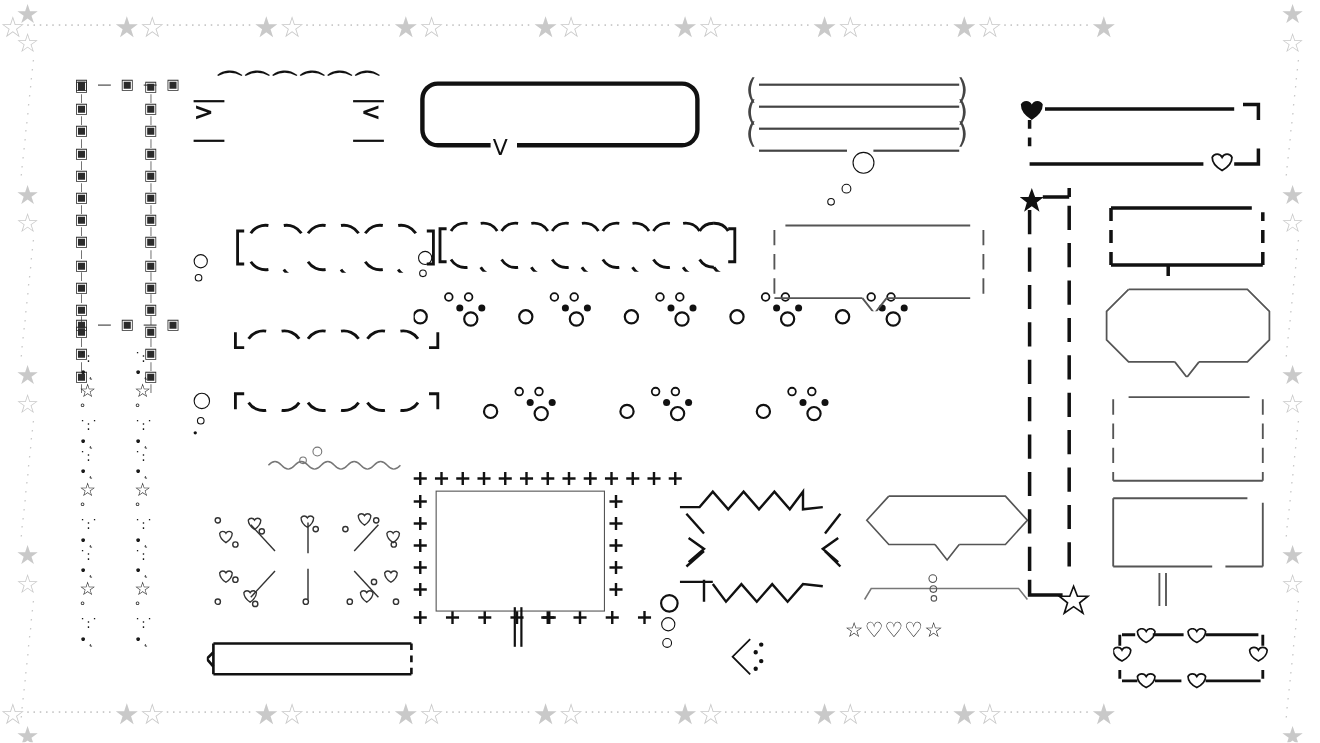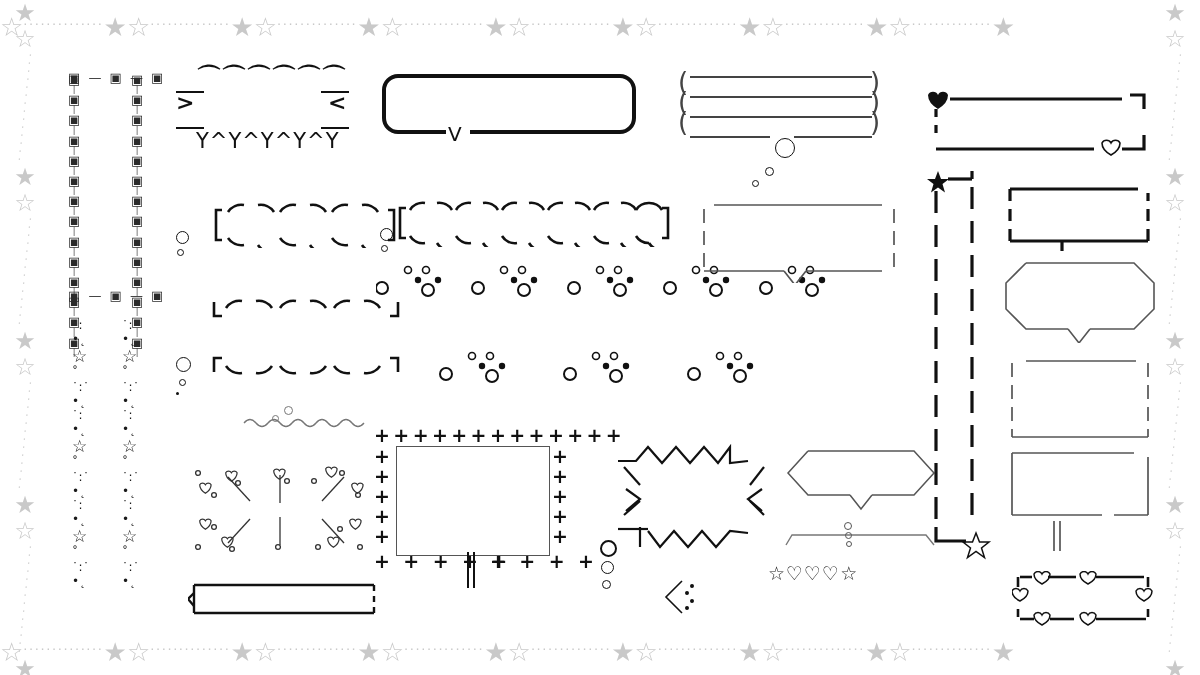--- a/index.html
+++ b/index.html
@@ -223,21 +223,20 @@
   <div class="art sparkle-col" id="spk-r" style="left:122px; top:318px;" data-name="sparkle-column-right"><div class="srow" data-name="sparkle-row">˙:</div><div class="srow" data-name="sparkle-row">•˛</div><div class="srow star" data-name="star-outline-icon">☆</div><div class="srow" data-name="sparkle-row">˚</div><div class="srow" data-name="sparkle-row">˙:˙</div><div class="srow" data-name="sparkle-row">•˛</div><div class="srow" data-name="sparkle-row">˙:</div><div class="srow" data-name="sparkle-row">•˛</div><div class="srow star" data-name="star-outline-icon">☆</div><div class="srow" data-name="sparkle-row">˚</div><div class="srow" data-name="sparkle-row">˙:˙</div><div class="srow" data-name="sparkle-row">•˛</div><div class="srow" data-name="sparkle-row">˙:</div><div class="srow" data-name="sparkle-row">•˛</div><div class="srow star" data-name="star-outline-icon">☆</div><div class="srow" data-name="sparkle-row">˚</div><div class="srow" data-name="sparkle-row">˙:˙</div><div class="srow" data-name="sparkle-row">•˛</div></div>
 
   <div class="box" id="b1" data-name="spiky-top-bubble">
     <div class="top-spikes" data-name="spiky-top-edge">⌒⌒⌒⌒⌒⌒</div>
     <div class="dash d1" data-name="spiky-dash-tl"></div>
     <div class="dash d2" data-name="spiky-dash-bl"></div>
     <div class="dash d3" data-name="spiky-dash-tr"></div>
     <div class="dash d4" data-name="spiky-dash-br"></div>
     <div class="edge-l" data-name="spiky-left-mark">&gt;</div>
     <div class="edge-r" data-name="spiky-right-mark">&lt;</div>
-    <div class="bot-spikes" data-name="spiky-bottom-edge">Y^Y^Y^Y^Y</div>
   </div>
 
   <div class="bracket-row" style="left:176px; top:182px; width:180px;" data-name="dashed-bracket-row-a">
     <svg width="182" height="46" viewBox="0 0 182 46" data-name="bracket-row-a-svg">
       <g fill="none" stroke="#111" stroke-width="2.6" stroke-linecap="butt">
         <path d="M8 8 L2 8 L2 38 L8 38"></path>
         <path d="M174 8 L180 8 L180 38 L174 38"></path>
         <path d="M14 10 a16 16 0 0 1 16 -7"></path>
           <path d="M44 3 a16 16 0 0 1 16 7"></path>
         <path d="M14 36 a16 16 0 0 0 16 7"></path>

